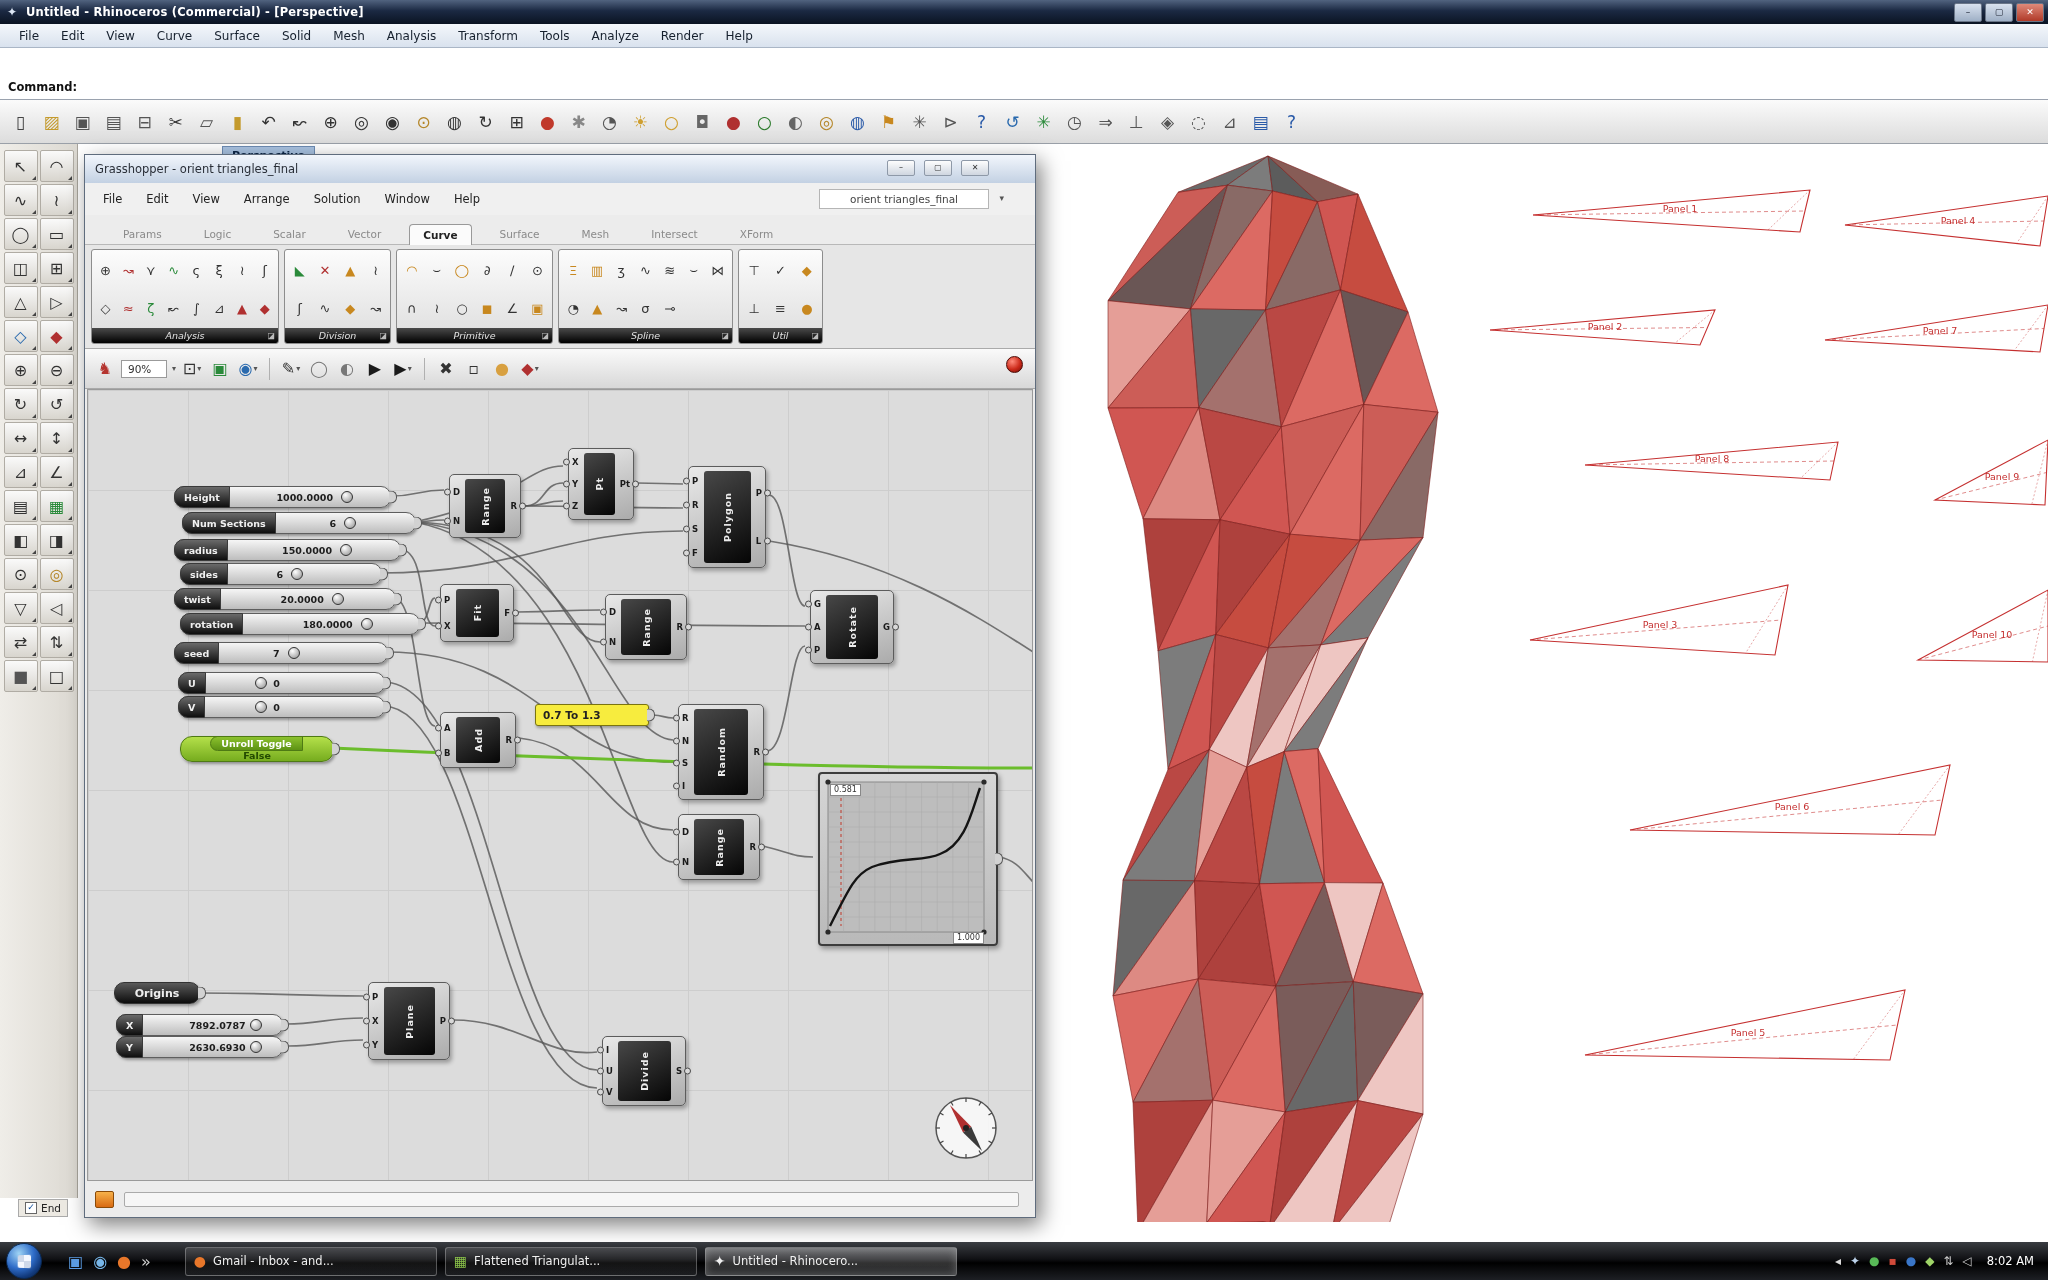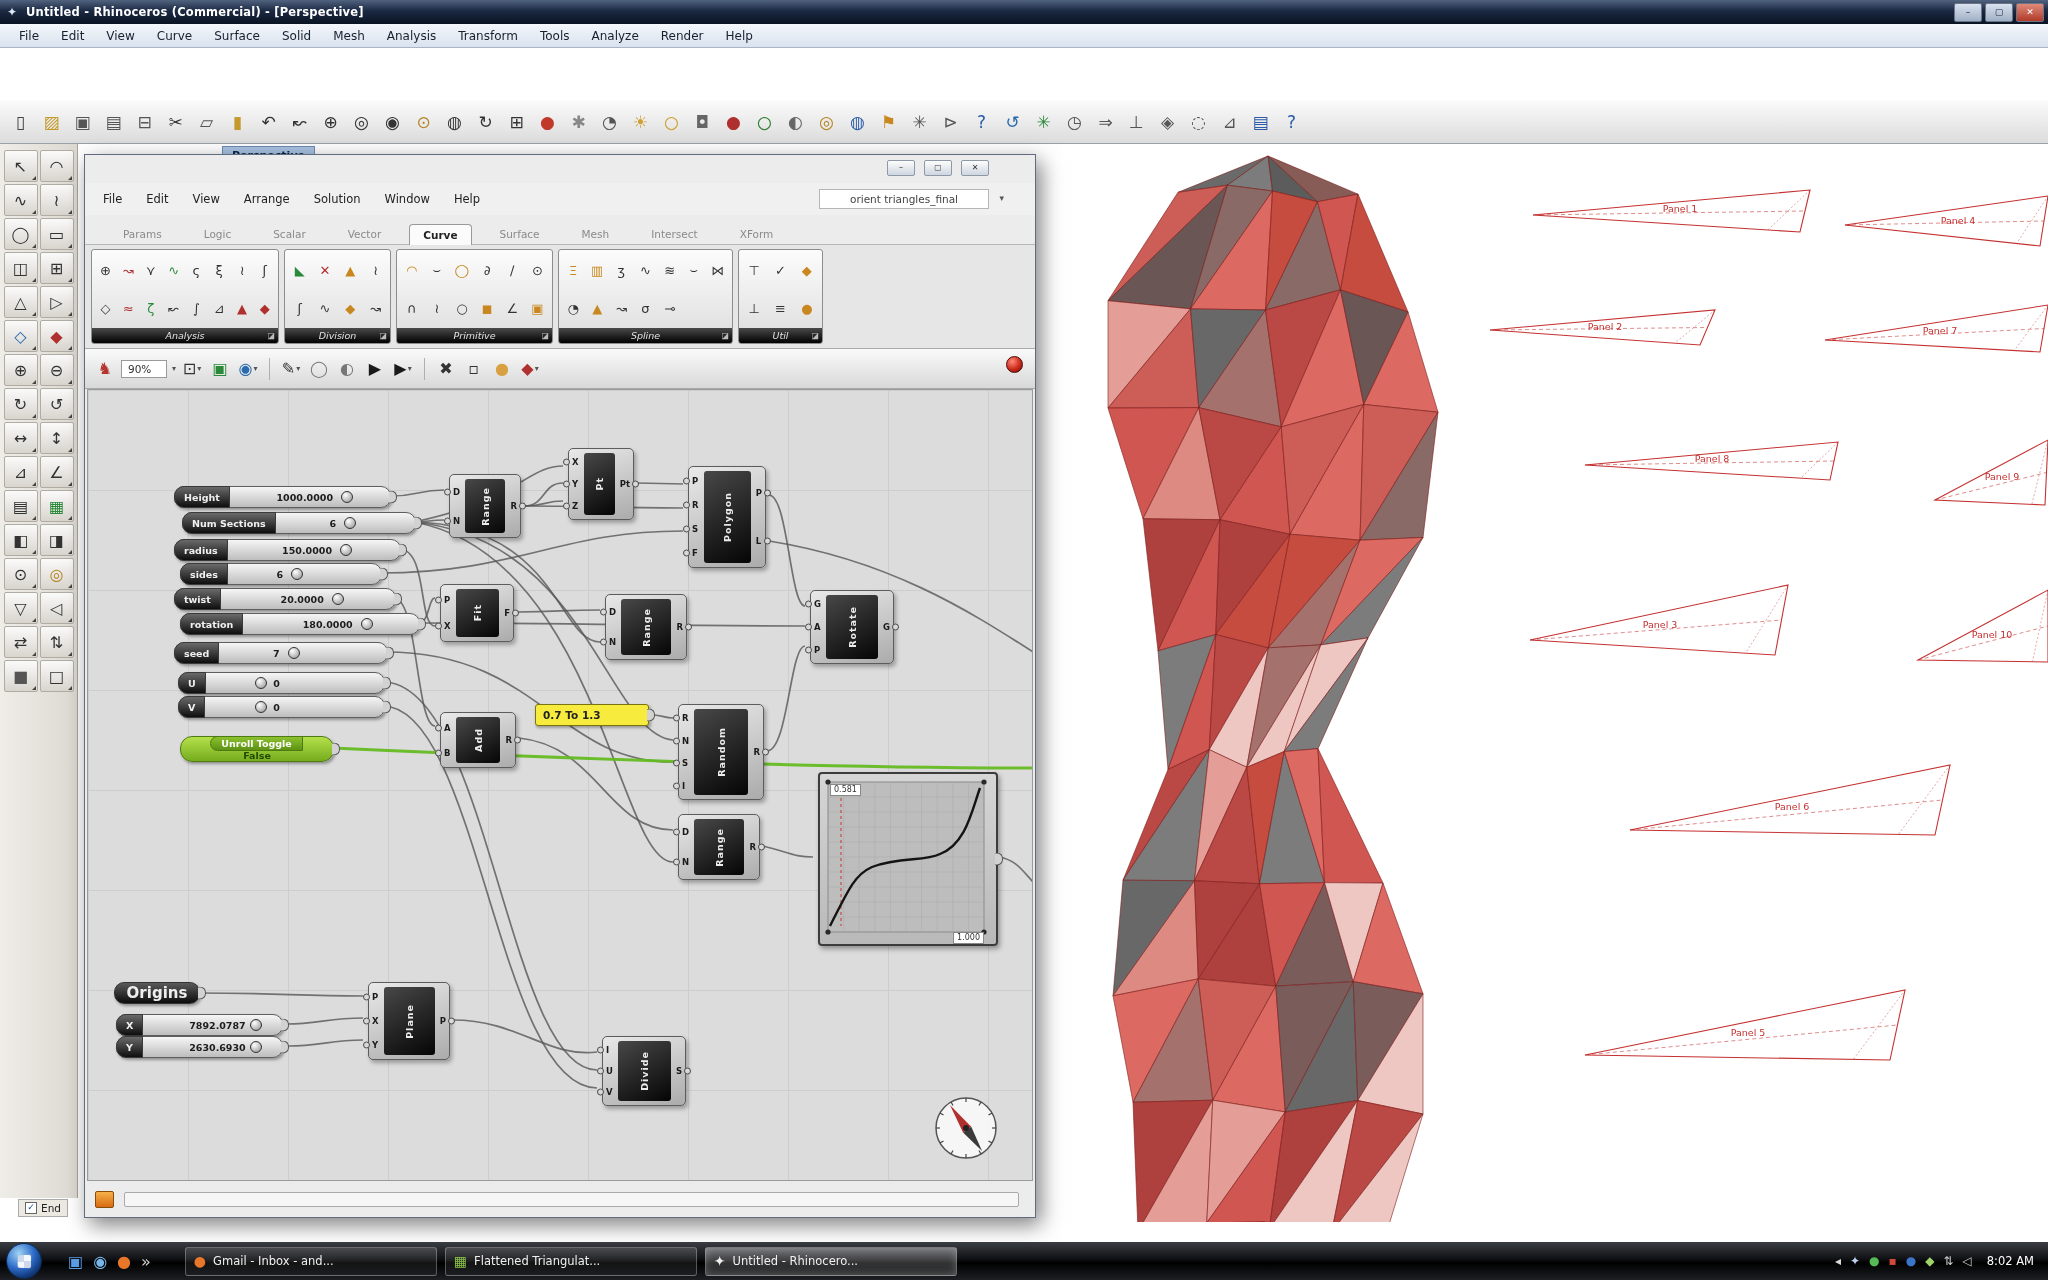--- a/index.html
+++ b/index.html
@@ -99,21 +99,21 @@
   .po::after{content:"";position:absolute;right:-9px;top:50%;transform:translateY(-50%);width:5px;height:5px;border-radius:50%;background:#d8d8d8;border:1px solid #4a4a4a;}
   .clabel{flex:1;margin:4px 2px;border-radius:3px;background:linear-gradient(150deg,#484848,#050505);
     display:flex;align-items:center;justify-content:center;}
   .clabel span{writing-mode:vertical-rl;transform:rotate(180deg);color:#ececec;font-size:9.5px;font-weight:bold;letter-spacing:1px;white-space:nowrap;}
   .gh-toggle{position:absolute;height:24px;border-radius:12px;border:1px solid #4e7a14;display:flex;align-items:center;
     background:linear-gradient(#b4e04a,#76ac1e);box-shadow:1.5px 2px 3px rgba(0,0,0,.35);}
   .tg-label{background:linear-gradient(#8cc22e,#5d9214);color:#fff;font-size:9.5px;font-weight:bold;height:calc(100% + 2px);
     margin:-1px 0 -1px -1px;display:flex;align-items:center;padding:0 10px;border-radius:12px 0 0 12px;border:1px solid #4e7a14;box-sizing:border-box;white-space:nowrap;}
   .tg-val{flex:1;text-align:center;font-size:9.5px;font-weight:bold;color:#234a00;}
   .gh-capsule{position:absolute;height:20px;border-radius:10px;background:linear-gradient(#5a5a5a,#0c0c0c);
-    border:1px solid #333;color:#eee;font-size:15px;font-weight:bold;display:flex;align-items:center;justify-content:center;box-shadow:1.5px 2px 3px rgba(0,0,0,.35);}
+    border:1px solid #333;color:#eee;font-size:11px;font-weight:bold;display:flex;align-items:center;justify-content:center;box-shadow:1.5px 2px 3px rgba(0,0,0,.35);}
   .gh-note{position:absolute;background:#f7ec3e;border:1px solid #7a7410;border-radius:3px;
     font-size:10.5px;font-weight:bold;color:#222;display:flex;align-items:center;padding-left:7px;box-sizing:border-box;box-shadow:1.5px 2px 3px rgba(0,0,0,.3);}
   #mapper{position:absolute;background:linear-gradient(#d6d6d6,#b9b9b9);border:2px solid #3c3c3c;border-radius:4px;box-shadow:2px 3px 5px rgba(0,0,0,.35);}
   .chip{position:absolute;background:#fff;border:1px solid #888;font-size:8px;color:#333;padding:0 3px;line-height:10px;}
   
   #statusbar{left:0;top:1222px;width:2048px;height:20px;background:linear-gradient(#f6f6f6,#d9d9d9);
     border-top:1px solid #9aa0a8;font-size:11px;color:#111;}
   .sseg{position:absolute;top:2px;}
   .swatch{display:inline-block;width:10px;height:10px;background:#000;margin-right:4px;vertical-align:-1px;}
   #osnap-chip{left:18px;top:1199px;background:#ece9e2;border:1px solid #aaa;font-size:10.5px;color:#222;
@@ -163,20 +163,23 @@
       <span class="mitem">Solid</span>
       <span class="mitem">Mesh</span>
       <span class="mitem">Analysis</span>
       <span class="mitem">Transform</span>
       <span class="mitem">Tools</span>
       <span class="mitem">Analyze</span>
       <span class="mitem">Render</span>
       <span class="mitem">Help</span>
     </div>
 
+  <div id="cmd-line" class="abs">
+    <span>Command:</span>
+  </div>
 
   <div id="toolbar" class="abs">
 
   <span class="tbico" style="color: rgb(68, 68, 68);">▯</span>
       <span class="tbico" style="color: rgb(196, 154, 44);">▨</span>
       <span class="tbico" style="color: rgb(85, 85, 85);">▣</span>
       <span class="tbico" style="color: rgb(85, 85, 85);">▤</span>
       <span class="tbico" style="color: rgb(85, 85, 85);">⊟</span>
       <span class="tbico" style="color: rgb(51, 51, 51);">✂</span>
       <span class="tbico" style="color: rgb(85, 85, 85);">▱</span>
@@ -392,20 +395,23 @@
       </g>
       <g>
       <polygon points="545,911 865,846 850,916" fill="#ffffff" stroke="#c53030" stroke-width="1.1"></polygon>
       <line x1="545" y1="911" x2="857.5" y2="881" stroke="#c53030" stroke-width="0.7" stroke-dasharray="4,3" opacity="0.8"></line>
       <line x1="865" y1="846" x2="813.4" y2="915.4" stroke="#c53030" stroke-width="0.6" stroke-dasharray="2,2" opacity="0.7"></line>
       <text x="708" y="892" font-size="9.5" fill="#c53030" text-anchor="middle">Panel 5</text>
       </g>
     </svg>
 
   <div id="gh" class="abs">
+    <div id="gh-title">
+      <span class="gtext">Grasshopper - orient triangles_final</span>
+    </div>
     <span id="gh-controls">
         <span class="gwbtn">–</span>
         <span class="gwbtn">▢</span>
         <span class="gwbtn close">✕</span>
       </span>
     <div id="gh-menu">
 
     <span class="gmitem">File</span>
         <span class="gmitem">Edit</span>
         <span class="gmitem">View</span>

